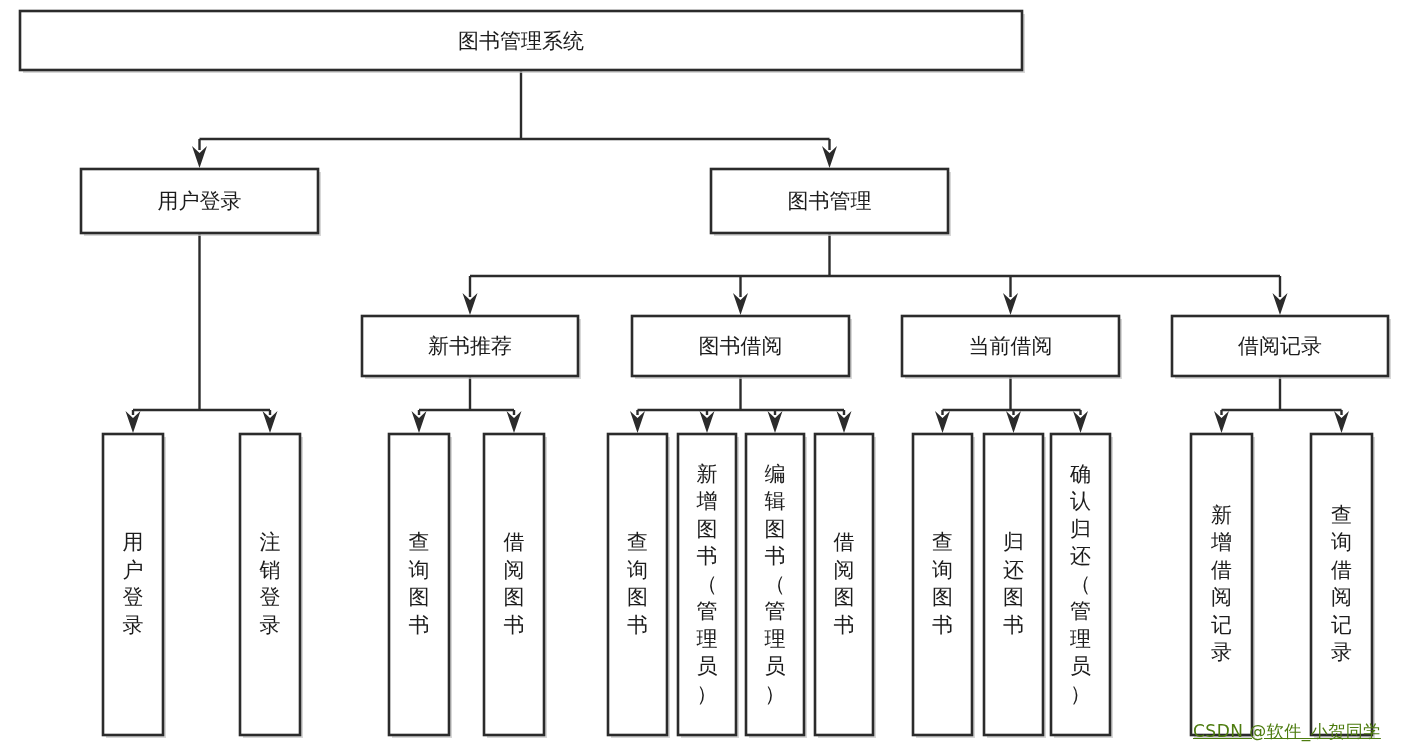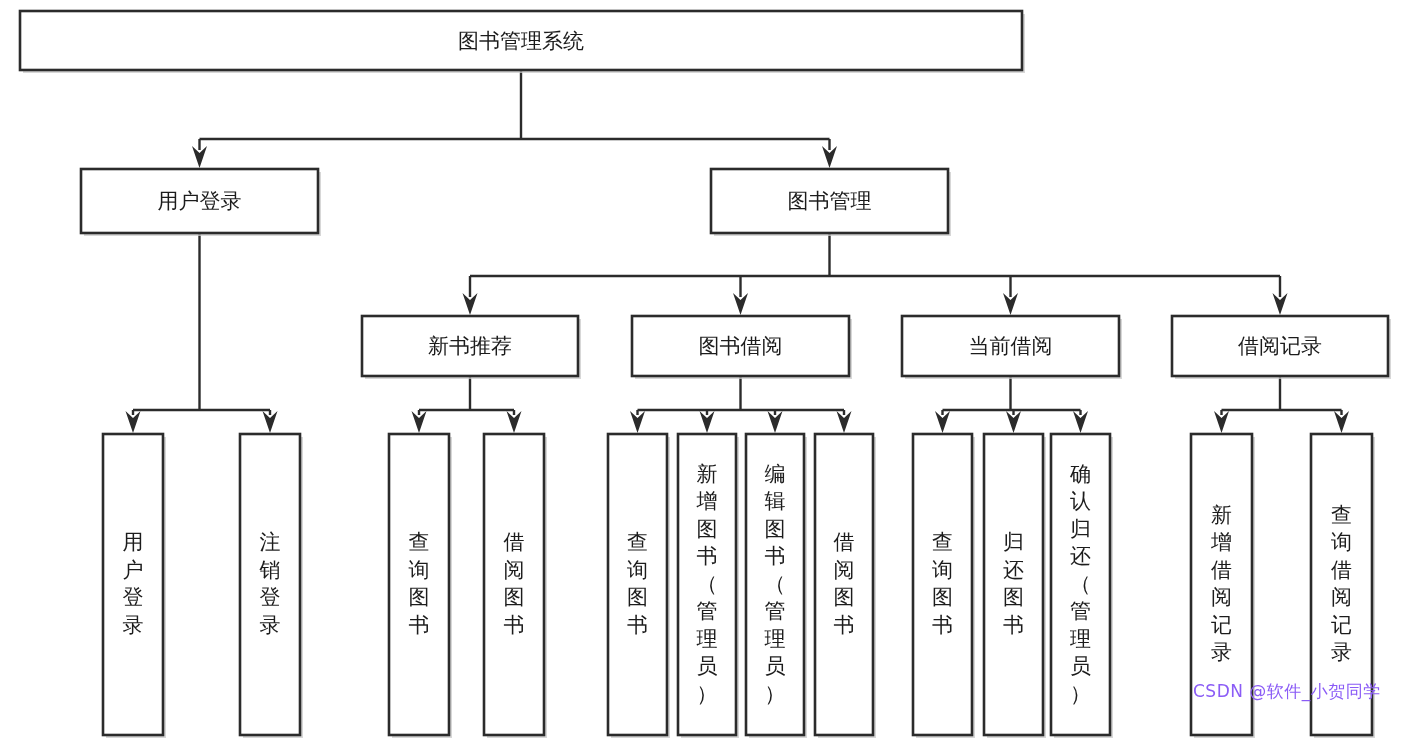--- a/index.html
+++ b/index.html
@@ -224,14 +224,14 @@
           <rect class="node-box" x="1191" y="434" width="61" height="301"></rect>
           <text class="node-label-vertical" x="1221.5" y="521.75"><tspan x="1221.5" y="521.75">新</tspan><tspan x="1221.5" y="549.25">增</tspan><tspan x="1221.5" y="576.75">借</tspan><tspan x="1221.5" y="604.25">阅</tspan><tspan x="1221.5" y="631.75">记</tspan><tspan x="1221.5" y="659.25">录</tspan></text>
         </g>
         <g>
           <rect class="node-shadow" x="1314" y="437" width="61" height="301"></rect>
           <rect class="node-box" x="1311" y="434" width="61" height="301"></rect>
           <text class="node-label-vertical" x="1341.5" y="521.75"><tspan x="1341.5" y="521.75">查</tspan><tspan x="1341.5" y="549.25">询</tspan><tspan x="1341.5" y="576.75">借</tspan><tspan x="1341.5" y="604.25">阅</tspan><tspan x="1341.5" y="631.75">记</tspan><tspan x="1341.5" y="659.25">录</tspan></text>
         </g>
       </g>
   </svg>
-  <div class="watermark-text" style="left: 1193px; top: 680px; color: #8b5cf6;">CSDN @软件_小贺同学</div>
+  <div class="watermark-text" style="left: 1193px; top: 720px; color: #4d7c0f; text-decoration: underline;">CSDN @软件_小贺同学</div>
 </div>
 
 </body></html>

